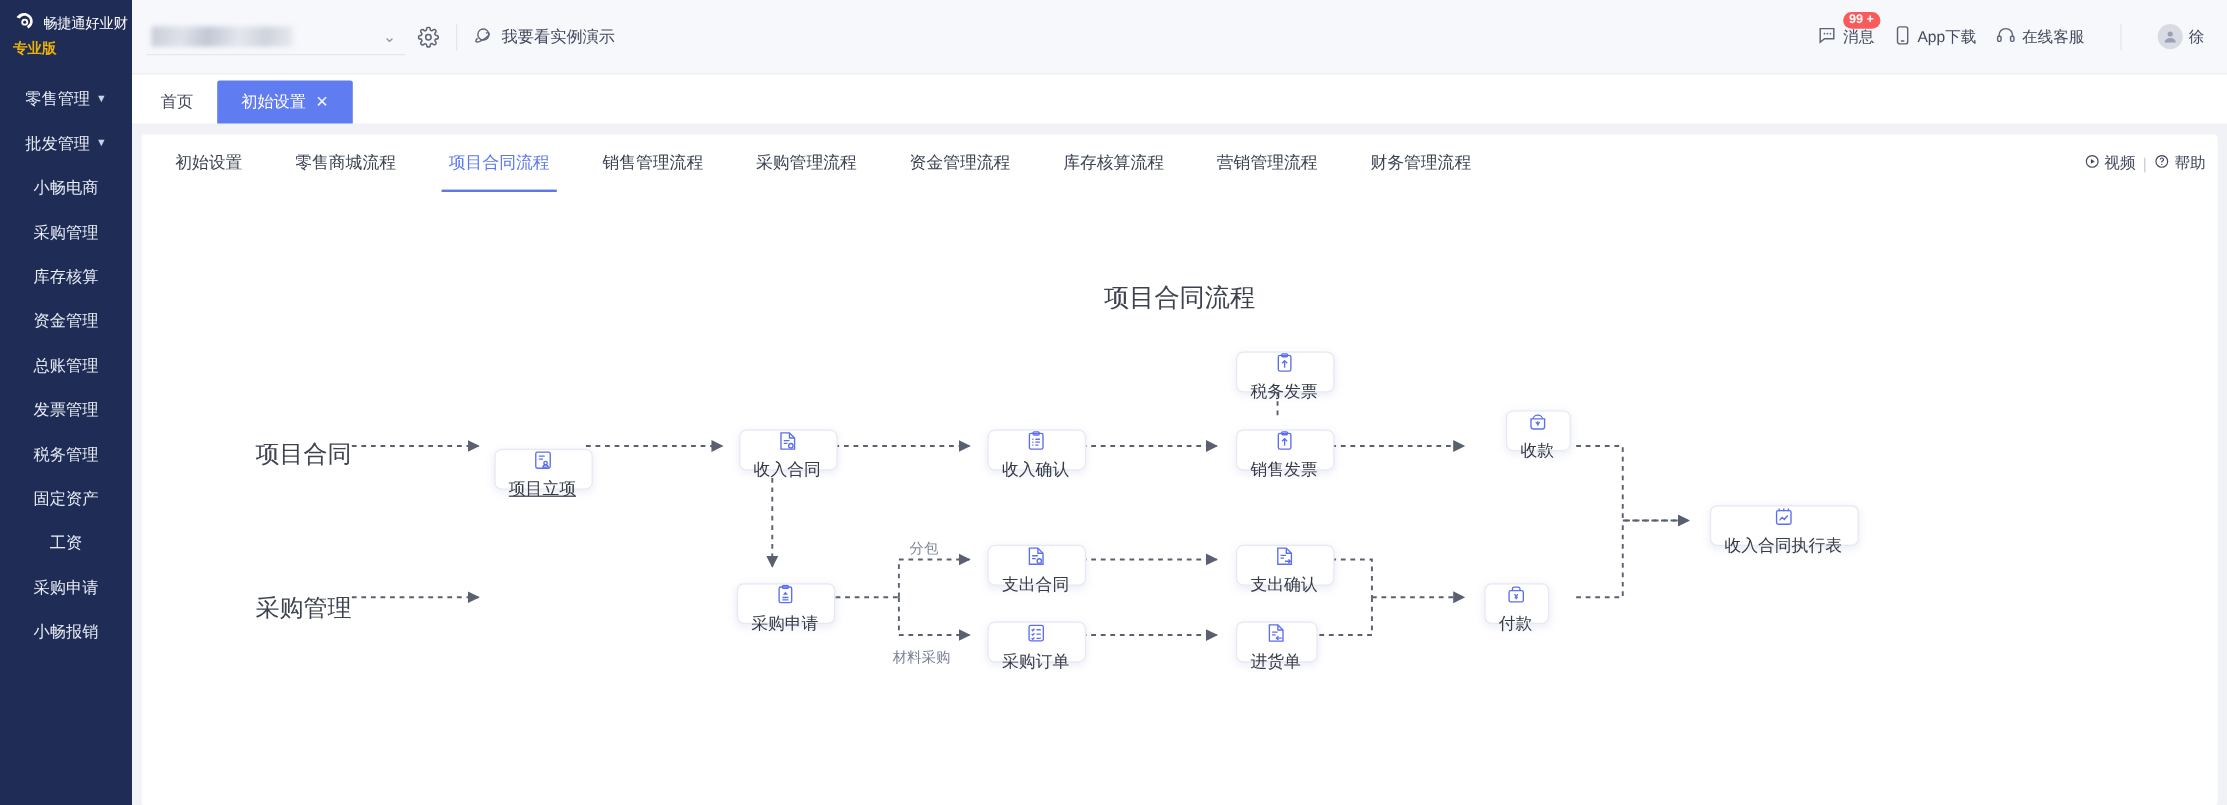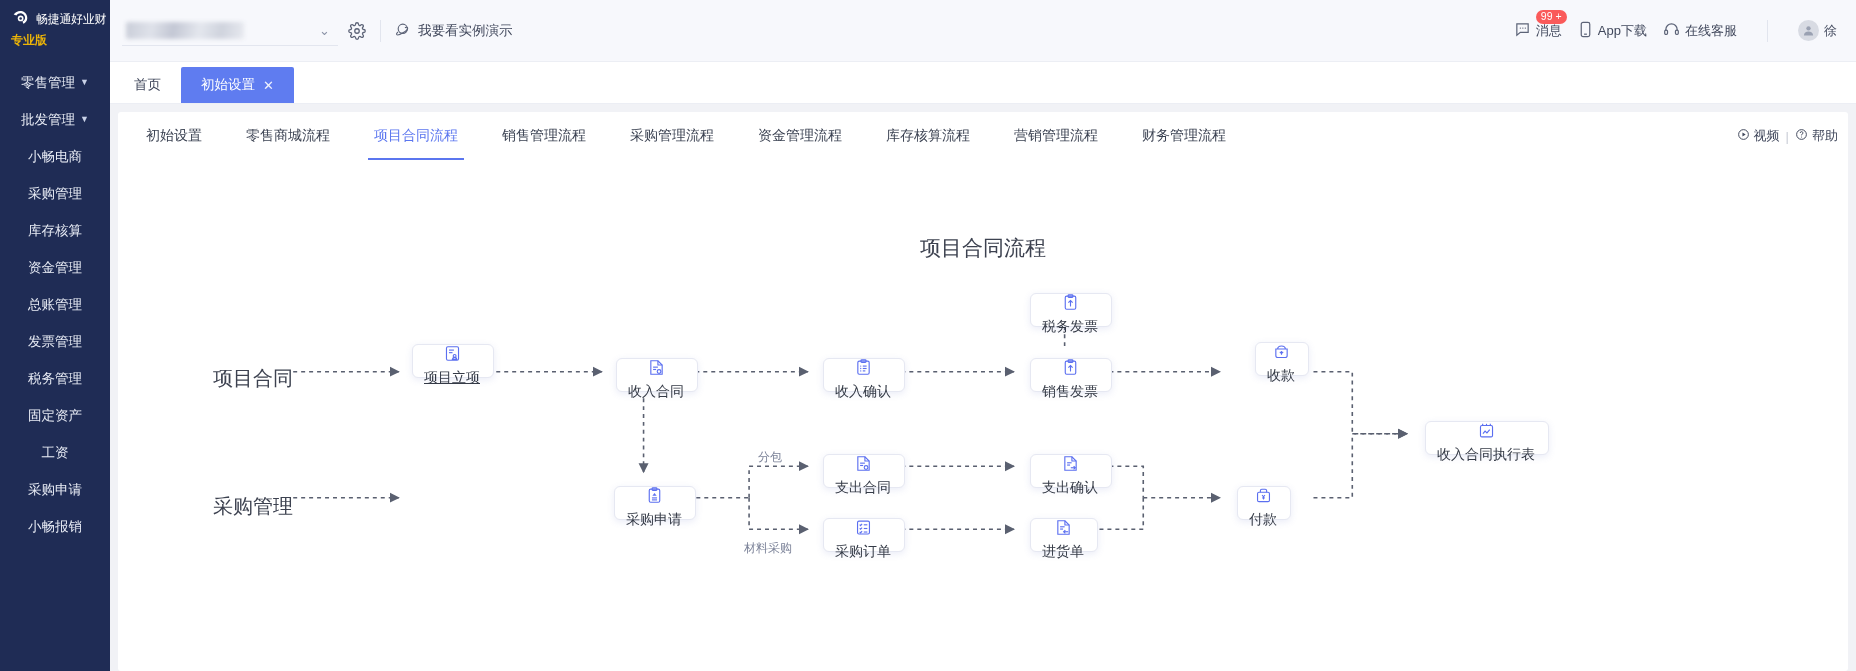--- a/index.html
+++ b/index.html
@@ -84,21 +84,21 @@
   }
   .tr-item {
     display: flex; align-items: center; gap: 5px;
     color: #41485c; font-size: 13px; cursor: pointer;
     position: relative; white-space: nowrap;
   }
   .badge {
     position: absolute; left: 22px; top: -11px;
     background: #fa5a5a; color: #fff; font-size: 10.5px;
     border-radius: 9px; padding: 1px 5px 2px 5px; line-height: 1.1;
-    white-space: nowrap; font-weight: normal;
+    white-space: nowrap; font-weight: bold;
   }
   .avatar {
     width: 21px; height: 21px; border-radius: 50%;
     background: #d8dbe3; display: flex; align-items: center; justify-content: center;
   }
   .user-name { color: #41485c; font-size: 13px; white-space: nowrap; overflow: hidden; width: 26px; }
 
   
   .tabstrip {
     height: 42px; background: #ffffff;
@@ -423,21 +423,21 @@
               <path d="M1201 343 H 1240 V 278 H 1295"></path>
             </g>
           </svg>
 
           <div class="row-label" style="left:95px; top:205px;">项目合同</div>
           <div class="row-label" style="left:95px; top:333px;">采购管理</div>
 
           <div class="edge-label" style="left:640px; top:289px;">分包</div>
           <div class="edge-label" style="left:626px; top:380px;">材料采购</div>
 
-          <div class="node" style="left:294px; top:184px;text-decoration:underline;">
+          <div class="node" style="left:294px; top:214px;text-decoration:underline;">
             <span>
               <svg width="17" height="17" viewBox="0 0 24 24" fill="none" stroke="#5b6ff0" stroke-width="1.6">
                 <rect x="3.5" y="2.5" width="17" height="19" rx="2"></rect>
                 <line x1="7" y1="7.2" x2="14" y2="7.2"></line>
                   <line x1="7" y1="10.8" x2="12" y2="10.8"></line>
                 <circle cx="15" cy="15.4" r="2"></circle>
                   <path d="M11.8 20.2c.4-1.8 1.7-2.8 3.2-2.8s2.8 1 3.2 2.8z"></path>
               </svg>
             </span>
             <span>项目立项</span>

